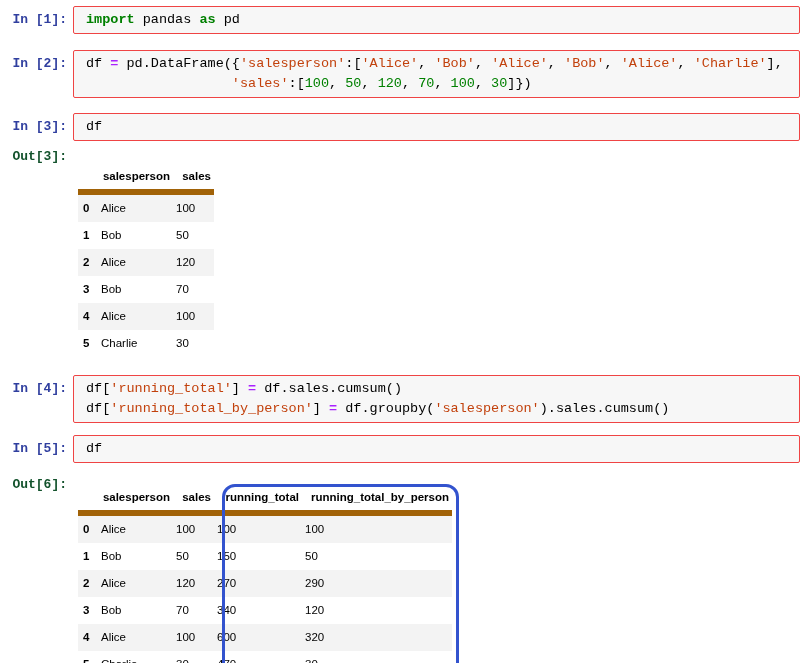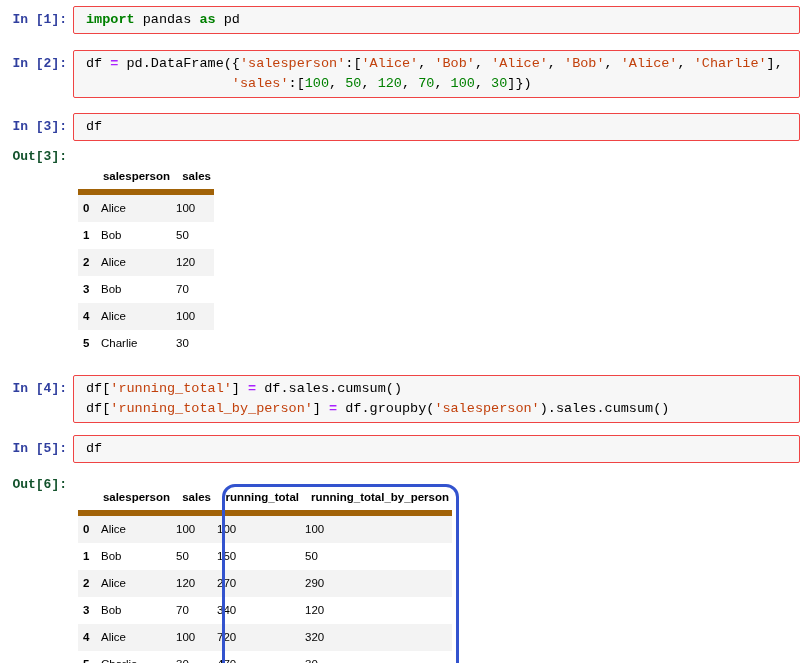--- a/index.html
+++ b/index.html
@@ -183,21 +183,21 @@
                 <th>3</th>
                 <td>Bob</td>
                 <td>70</td>
                 <td>340</td>
                 <td>120</td>
               </tr>
               <tr>
                 <th>4</th>
                 <td>Alice</td>
                 <td>100</td>
-                <td>720</td>
+                <td>600</td>
                 <td>320</td>
               </tr>
               <tr>
                 <th>5</th>
                 <td>Charlie</td>
                 <td>30</td>
                 <td>470</td>
                 <td>30</td>
               </tr>
             </tbody>

